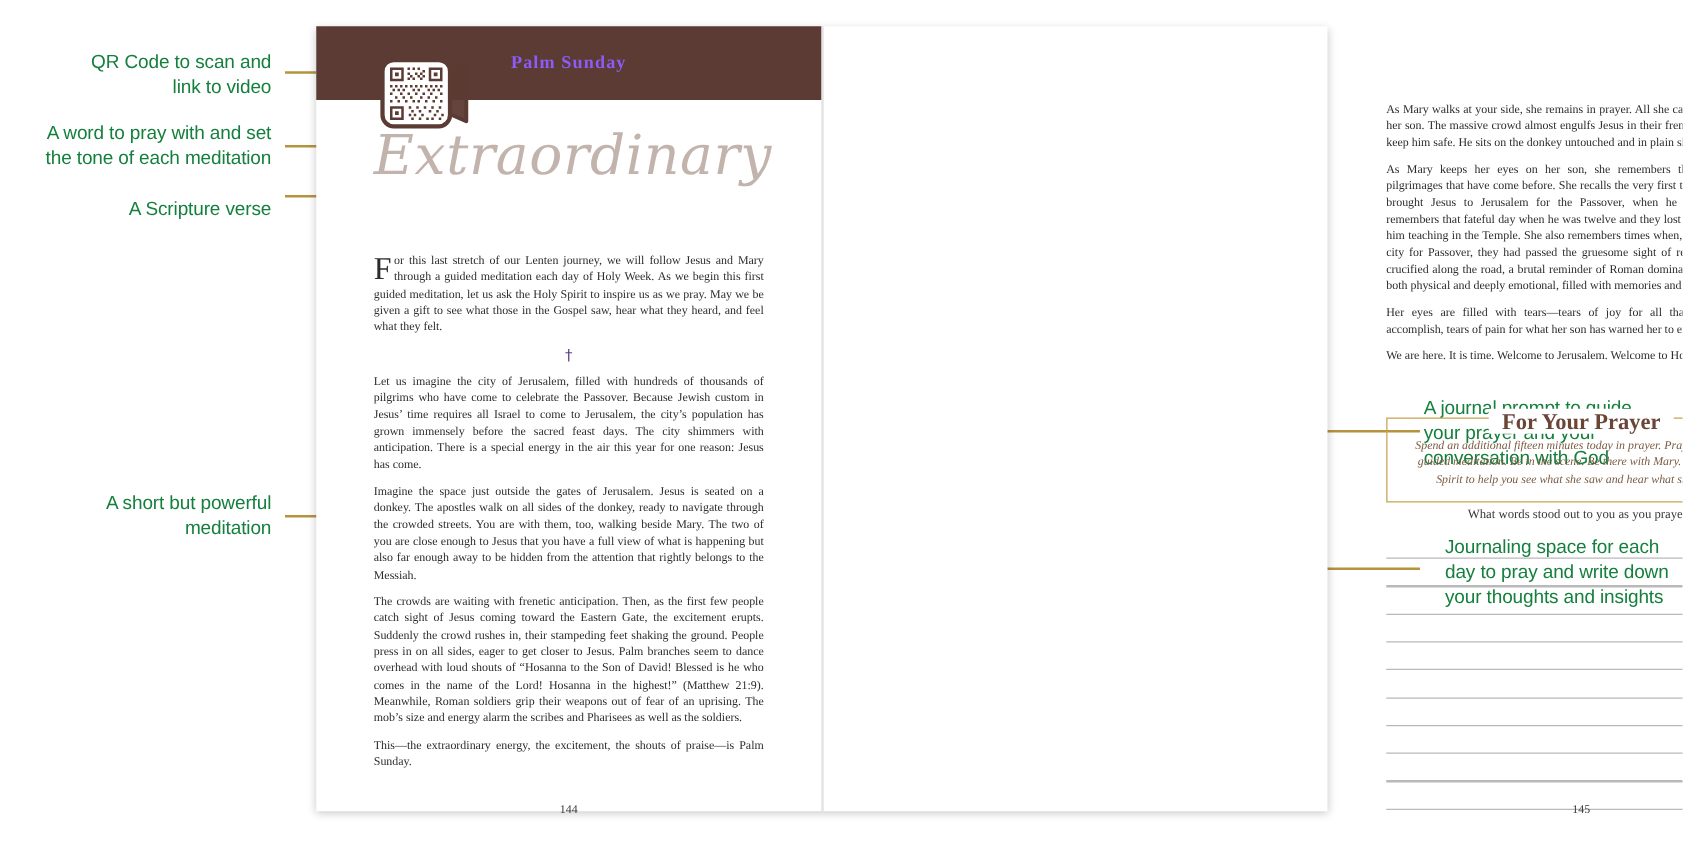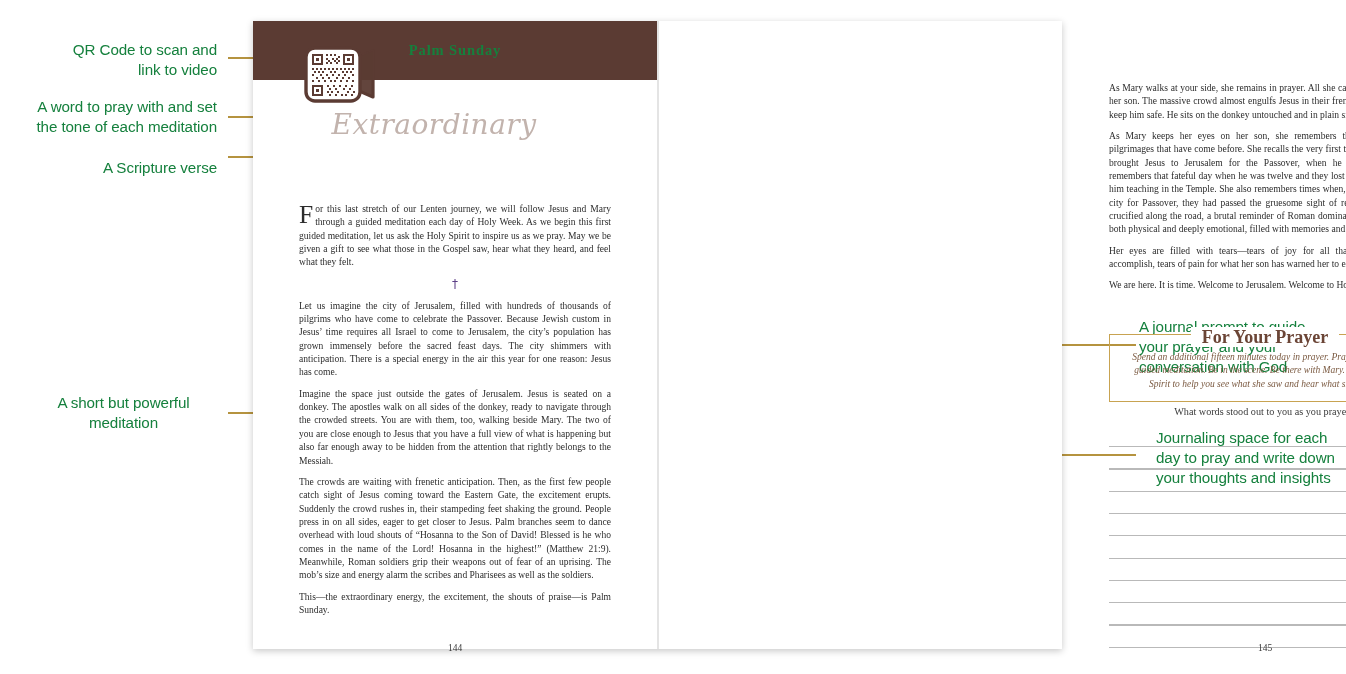--- a/index.html
+++ b/index.html
@@ -88,46 +88,46 @@
     top: 0;
     width: 404px;
     height: 59px;
     display: flex;
     align-items: center;
     justify-content: center;
     font-family: "Liberation Serif", serif;
     font-weight: bold;
     font-size: 14.5px;
     letter-spacing: 0.9px;
-    color: #15803d;
+    color: #8b5cf6;
   }
 
   
   .qr-icon {
     position: absolute;
     left: 50px;
     top: 21px;
     width: 76px;
     height: 64px;
   }
 
   
   .script-word {
     position: absolute;
     left: 0;
     top: 78px;
     width: 340px;
     text-align: center;
     font-family: "DejaVu Serif", serif;
     font-style: italic;
-    font-size: 28px;
+    font-size: 44px;
     line-height: 52px;
     color: #c2b3ad;
     letter-spacing: 0.5px;
-    padding-left: 22px;
+    padding-left: 46px;
     box-sizing: border-box;
   }
 
   .verse {
     position: absolute;
     left: 36px;
     top: 122px;
     width: 332px;
     text-align: center;
     font-family: "Liberation Serif", serif;
@@ -252,21 +252,21 @@
 
 <div class="callout left" style="left:10px; top:97px; width:207px;">A word to pray with and set
 the tone of each meditation</div>
 <div class="leader" style="left:228px; top:116px; width:158px;"></div>
 <div class="ring" style="left:331px; top:110px;"></div>
 
 <div class="callout left" style="left:40px; top:146px; width:177px;margin-top:12px;">A Scripture verse</div>
 <div class="leader" style="left:228px; top:156px; width:100px;"></div>
 <div class="ring" style="left:326px; top:150px;"></div>
 
-<div class="callout left" style="left:30px; top:393px; width:187px;text-align:center;">A short but powerful
+<div class="callout left" style="left:30px; top:393px; width:187px;">A short but powerful
 meditation</div>
 <div class="leader" style="left:228px; top:412px; width:58px;"></div>
 <div class="ring" style="left:278px; top:406px;"></div>
 
 <div class="callout right" style="left:1139px; top:317px; width:207px;">A journal prompt to guide
 your prayer and your
 conversation with God</div>
 <div class="leader" style="left:1040px; top:344px; width:96px;"></div>
 <div class="ring" style="left:1029px; top:338px;"></div>
 

